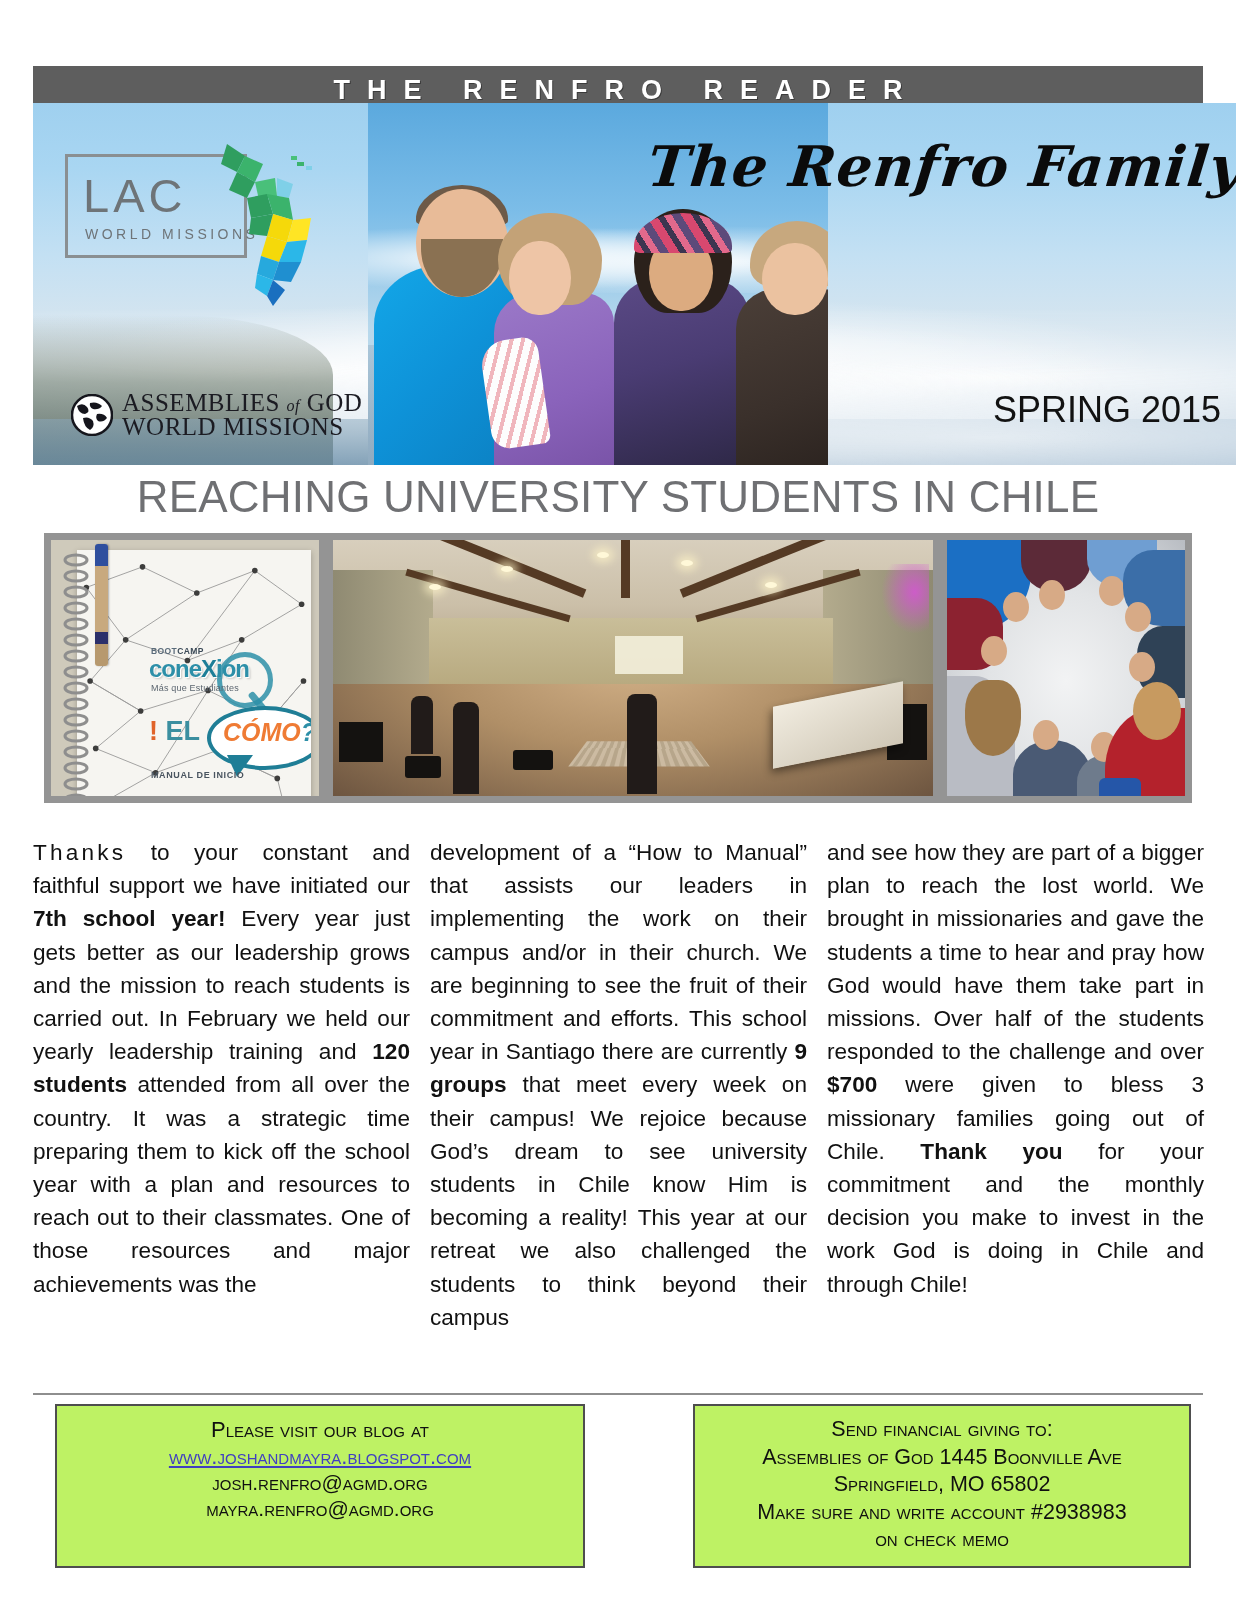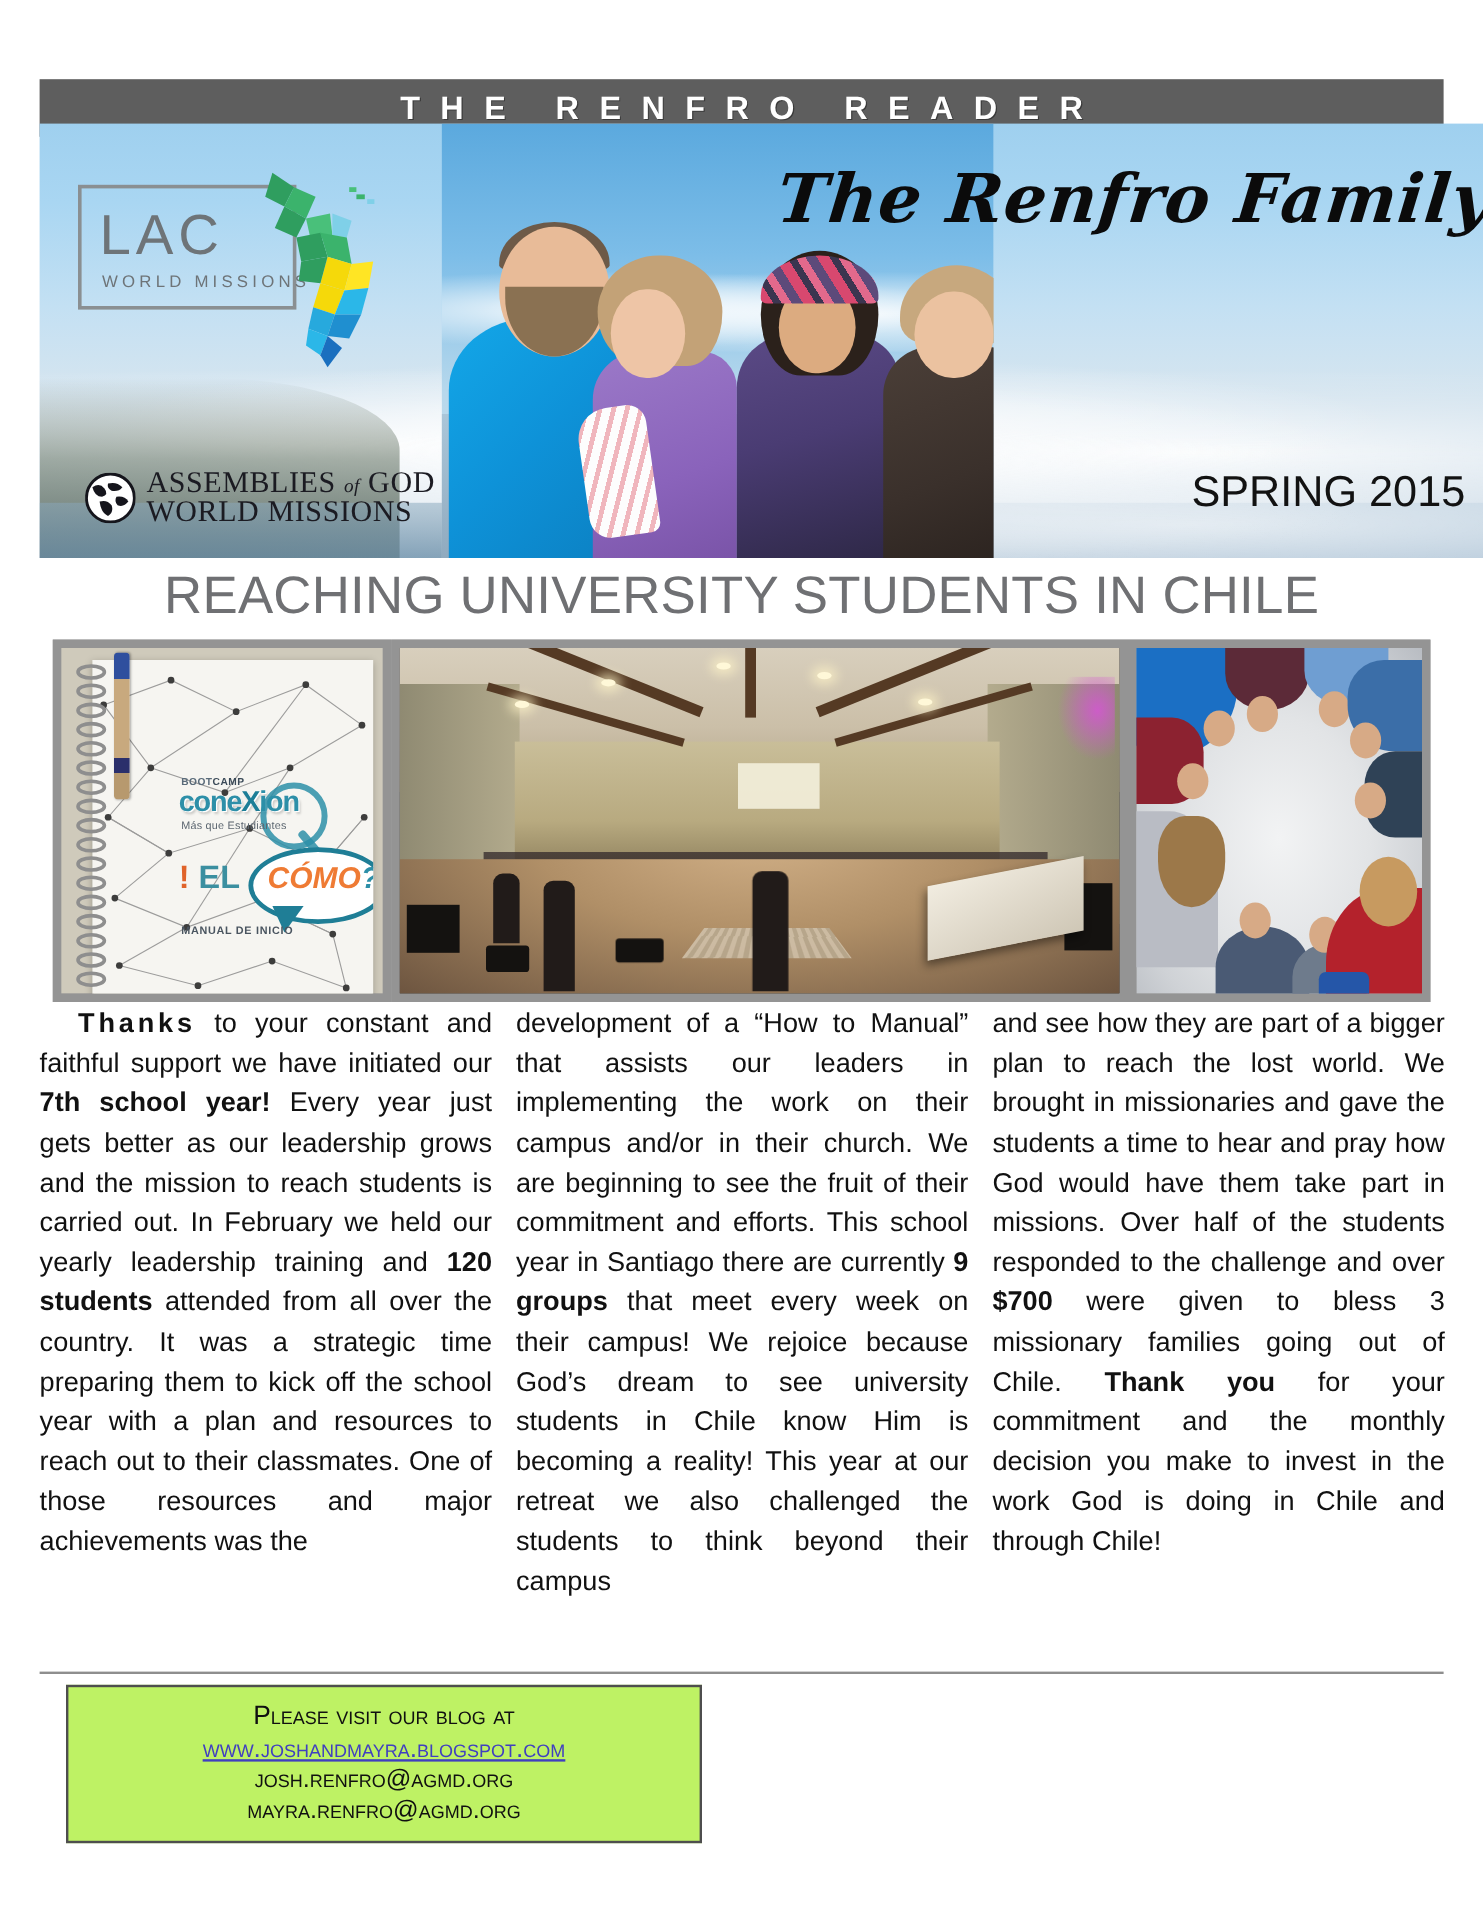--- a/index.html
+++ b/index.html
@@ -266,21 +266,21 @@
     letter-spacing: .2px;
     white-space: nowrap;
   }
 
   
   .photo-strip {
     position: absolute;
     left: 44px;
     top: 533px;
     width: 1148px;
-    height: 302px;
+    height: 270px;
     display: flex;
     gap: 0;
     text-decoration: underline;
   }
   .ph {
     position: relative;
     overflow: hidden;
     background: #9a9a9a;
     border: 7px solid #949494;
     box-sizing: border-box;
@@ -468,21 +468,21 @@
   .col {
     width: 377px;
     font-size: 22.6px;
     line-height: 33.2px;
     color: #111111;
     text-align: justify;
     text-justify: inter-word;
     hyphens: none;
   }
   .col b { font-weight: bold; }
-  .lead { font-weight: bold; letter-spacing: 3.2px; margin-left: 32px; }
+  .lead { font-weight: normal; letter-spacing: 3.2px; }
 
   
   .footer-rule {
     position: absolute;
     left: 33px;
     top: 1393px;
     width: 1170px;
     height: 2px;
     background: #8e8e8e;
   }
@@ -757,13 +757,20 @@
 </div>
 
 <div class="footer-rule"></div>
 <div class="footer">
   <div class="fbox fbox-left">
     <div class="fl1">Please visit our blog at</div>
     <a class="flink" href="#">www.joshandmayra.blogspot.com</a>
     <div class="femail">josh.renfro@agmd.org</div>
     <div class="femail">mayra.renfro@agmd.org</div>
   </div>
+  <div class="fbox fbox-right">
+    <div class="fr">Send financial giving to:</div>
+    <div class="fr">Assemblies of God 1445 Boonville Ave</div>
+    <div class="fr">Springfield, MO 65802</div>
+    <div class="fr">Make sure and write account #2938983</div>
+    <div class="fr">on check memo</div>
+  </div>
 </div>
 
 </body></html>

